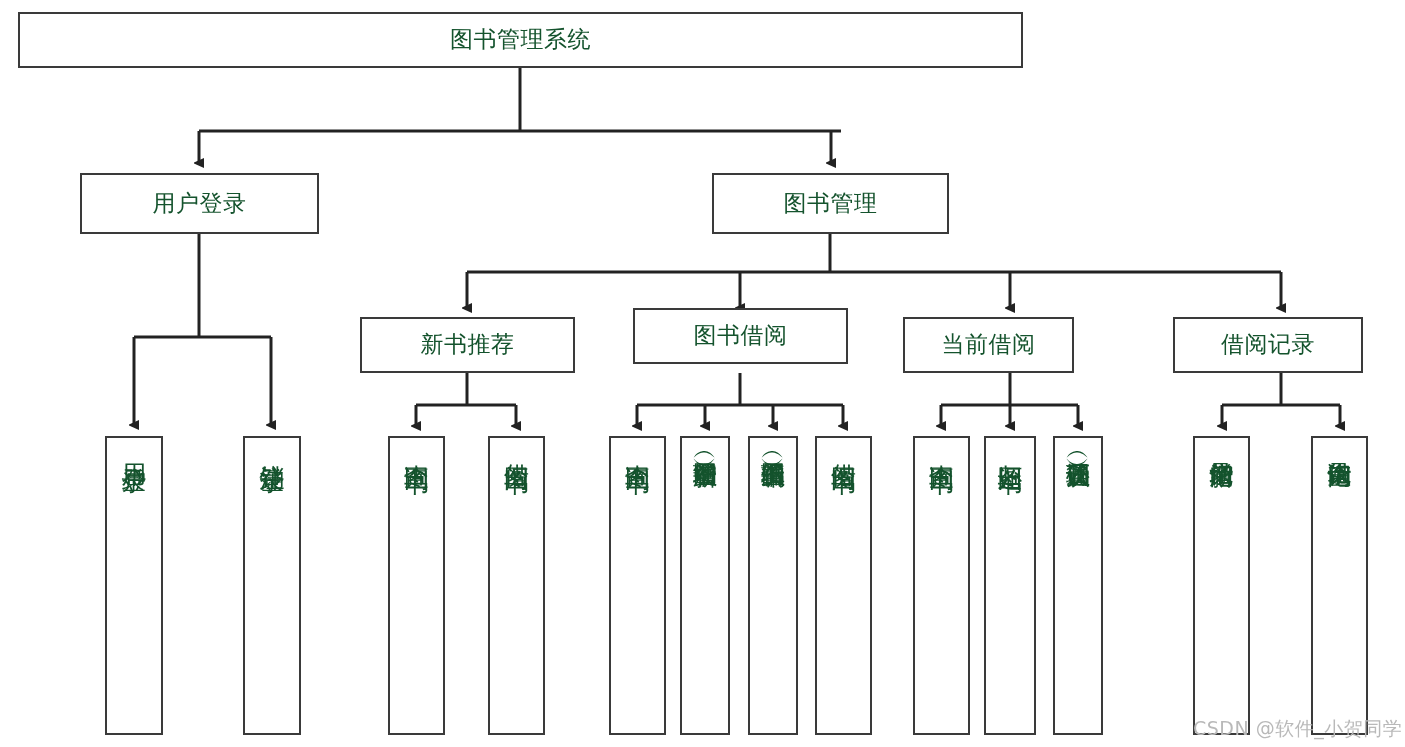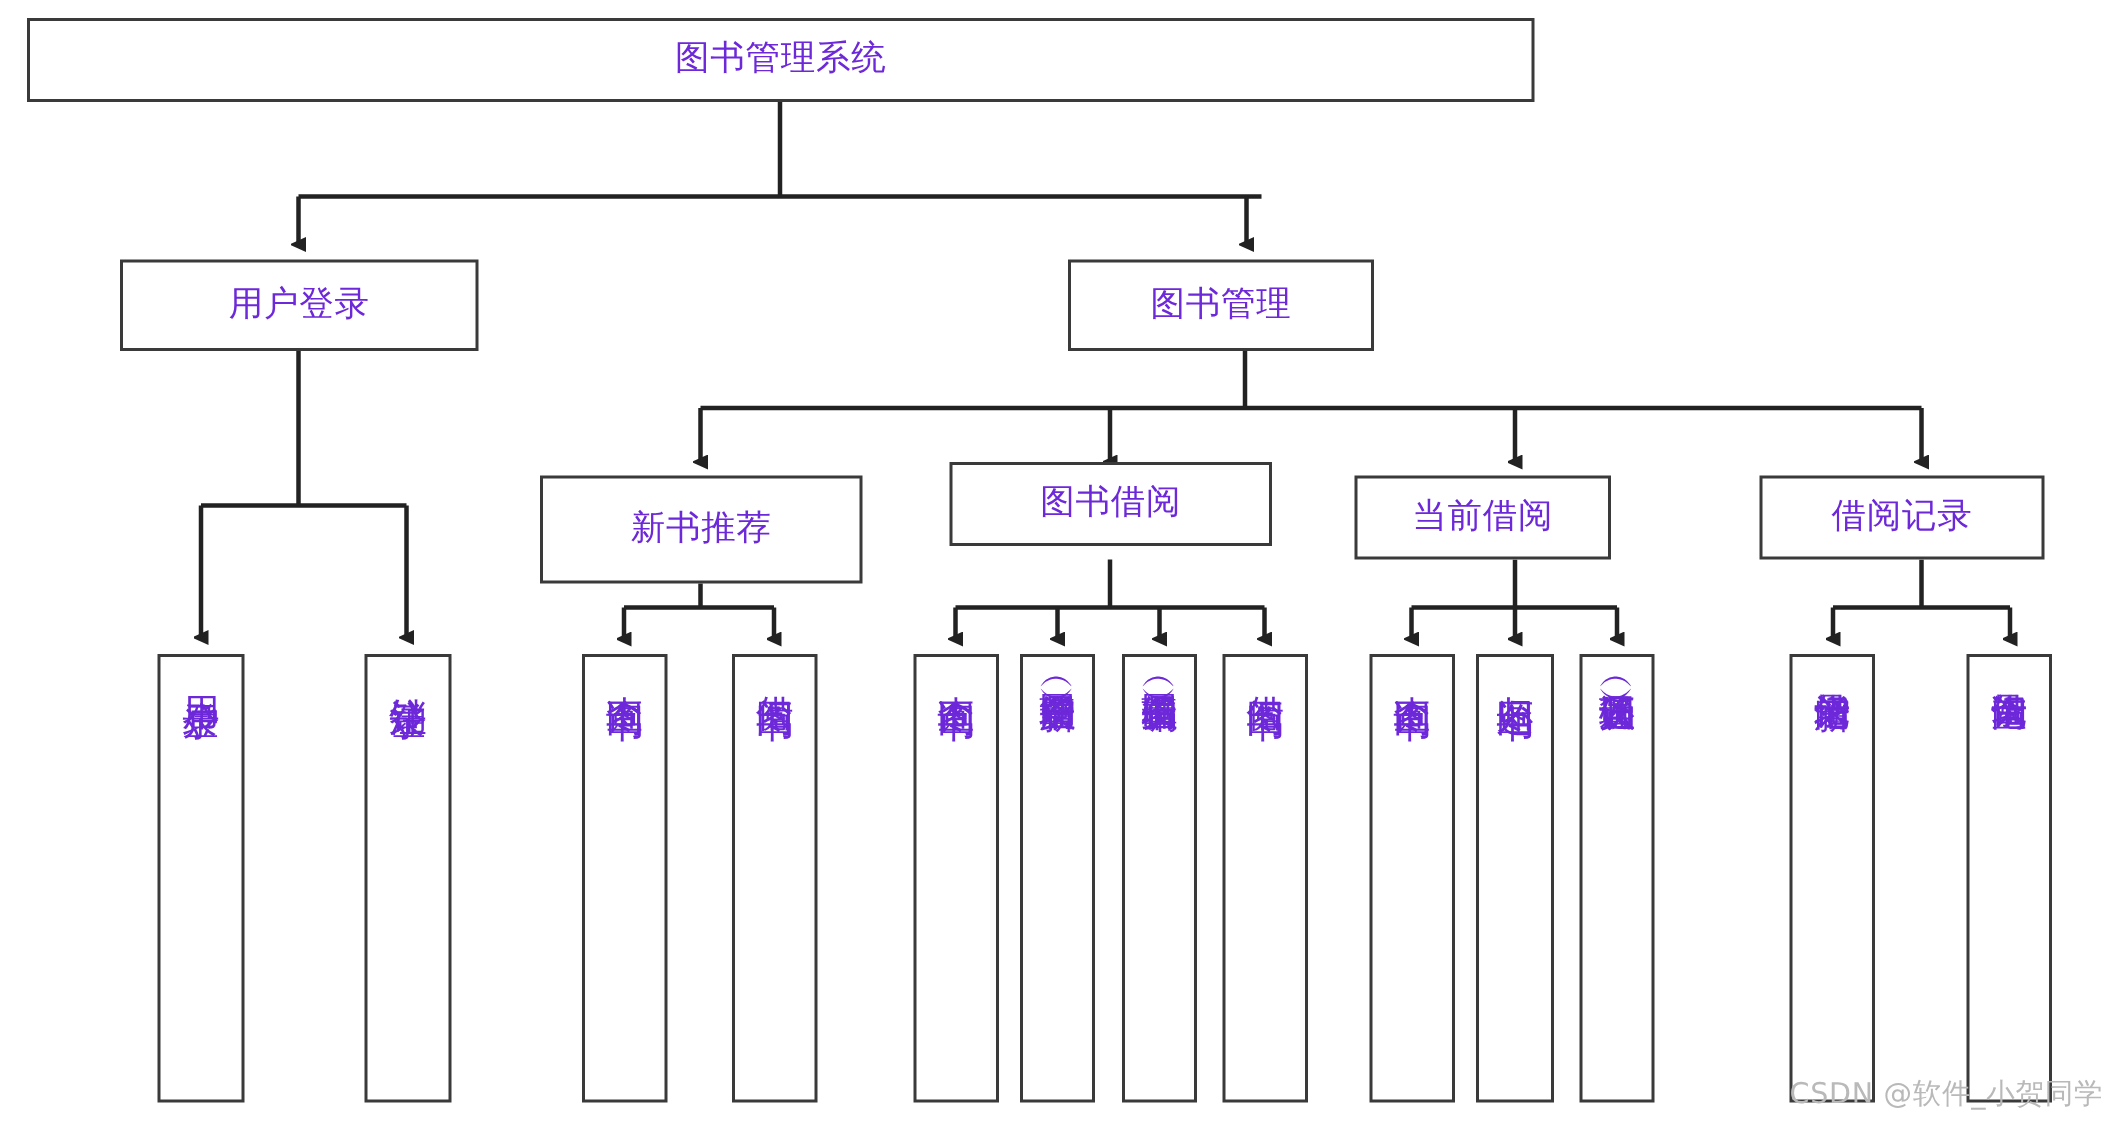--- a/index.html
+++ b/index.html
@@ -28,21 +28,21 @@
     position: absolute;
     box-sizing: border-box;
     background: #ffffff;
     border: 2px solid #3a3a3a;
     display: flex;
     align-items: center;
     justify-content: center;
     overflow: hidden;
   }
   .node-label {
-    color: #6d28d9;
+    color: #14532d;
     text-align: center;
     line-height: 1.18;
     white-space: pre;
   }
   
   .h-label {
     font-size: 23px;
     letter-spacing: 0.5px;
   }
   
@@ -126,25 +126,25 @@
   </svg>
 
   <div class="node-box" style="left:18px; top:12px; width:1005px; height:56px;">
     <span class="node-label h-label">图书管理系统</span>
   </div>
 
   <div class="node-box" style="left:80px; top:173px; width:239px; height:61px;">
     <span class="node-label h-label">用户登录</span>
   </div>
 
-  <div class="node-box" style="left:712px; top:173px; width:204px; height:61px;">
+  <div class="node-box" style="left:712px; top:173px; width:237px; height:61px;">
     <span class="node-label h-label">图书管理</span>
   </div>
 
-  <div class="node-box" style="left:360px; top:317px; width:215px; height:72px;">
+  <div class="node-box" style="left:360px; top:317px; width:215px; height:56px;">
     <span class="node-label h-label">新书推荐</span>
   </div>
 
   <div class="node-box" style="left:633px; top:308px; width:215px; height:56px;">
     <span class="node-label h-label">图书借阅</span>
   </div>
 
   <div class="node-box" style="left:903px; top:317px; width:171px; height:56px;">
     <span class="node-label h-label">当前借阅</span>
   </div>

